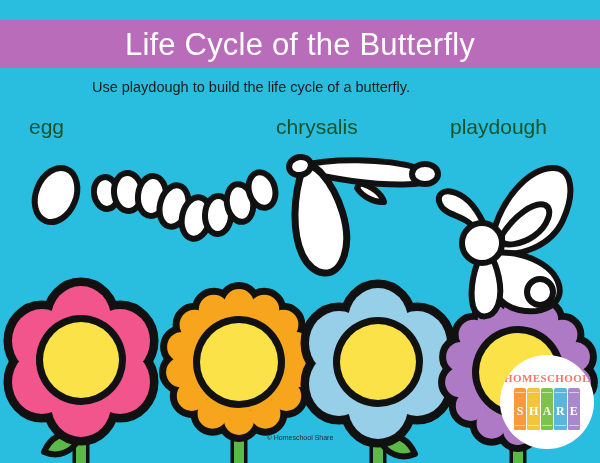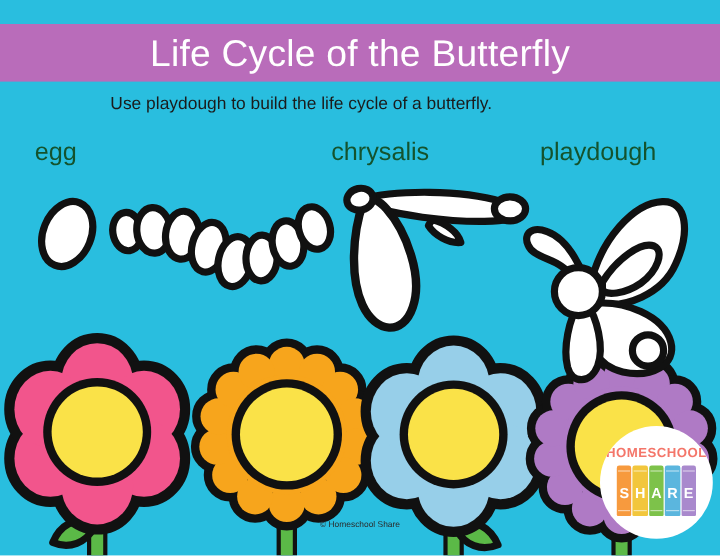--- a/index.html
+++ b/index.html
@@ -80,20 +80,21 @@
   
   #logo-badge {
     position: absolute;
     left: 500px;
     top: 355px;
     width: 94px;
     height: 94px;
     border-radius: 50%;
     background: #ffffff;
     overflow: hidden;
+    font-family: Liberation Serif, serif;
   }
   #logo-word {
     position: absolute;
     left: 0;
     top: 18px;
     width: 94px;
     text-align: center;
     color: #f4766a;
     font-size: 11px;
     font-weight: bold;

